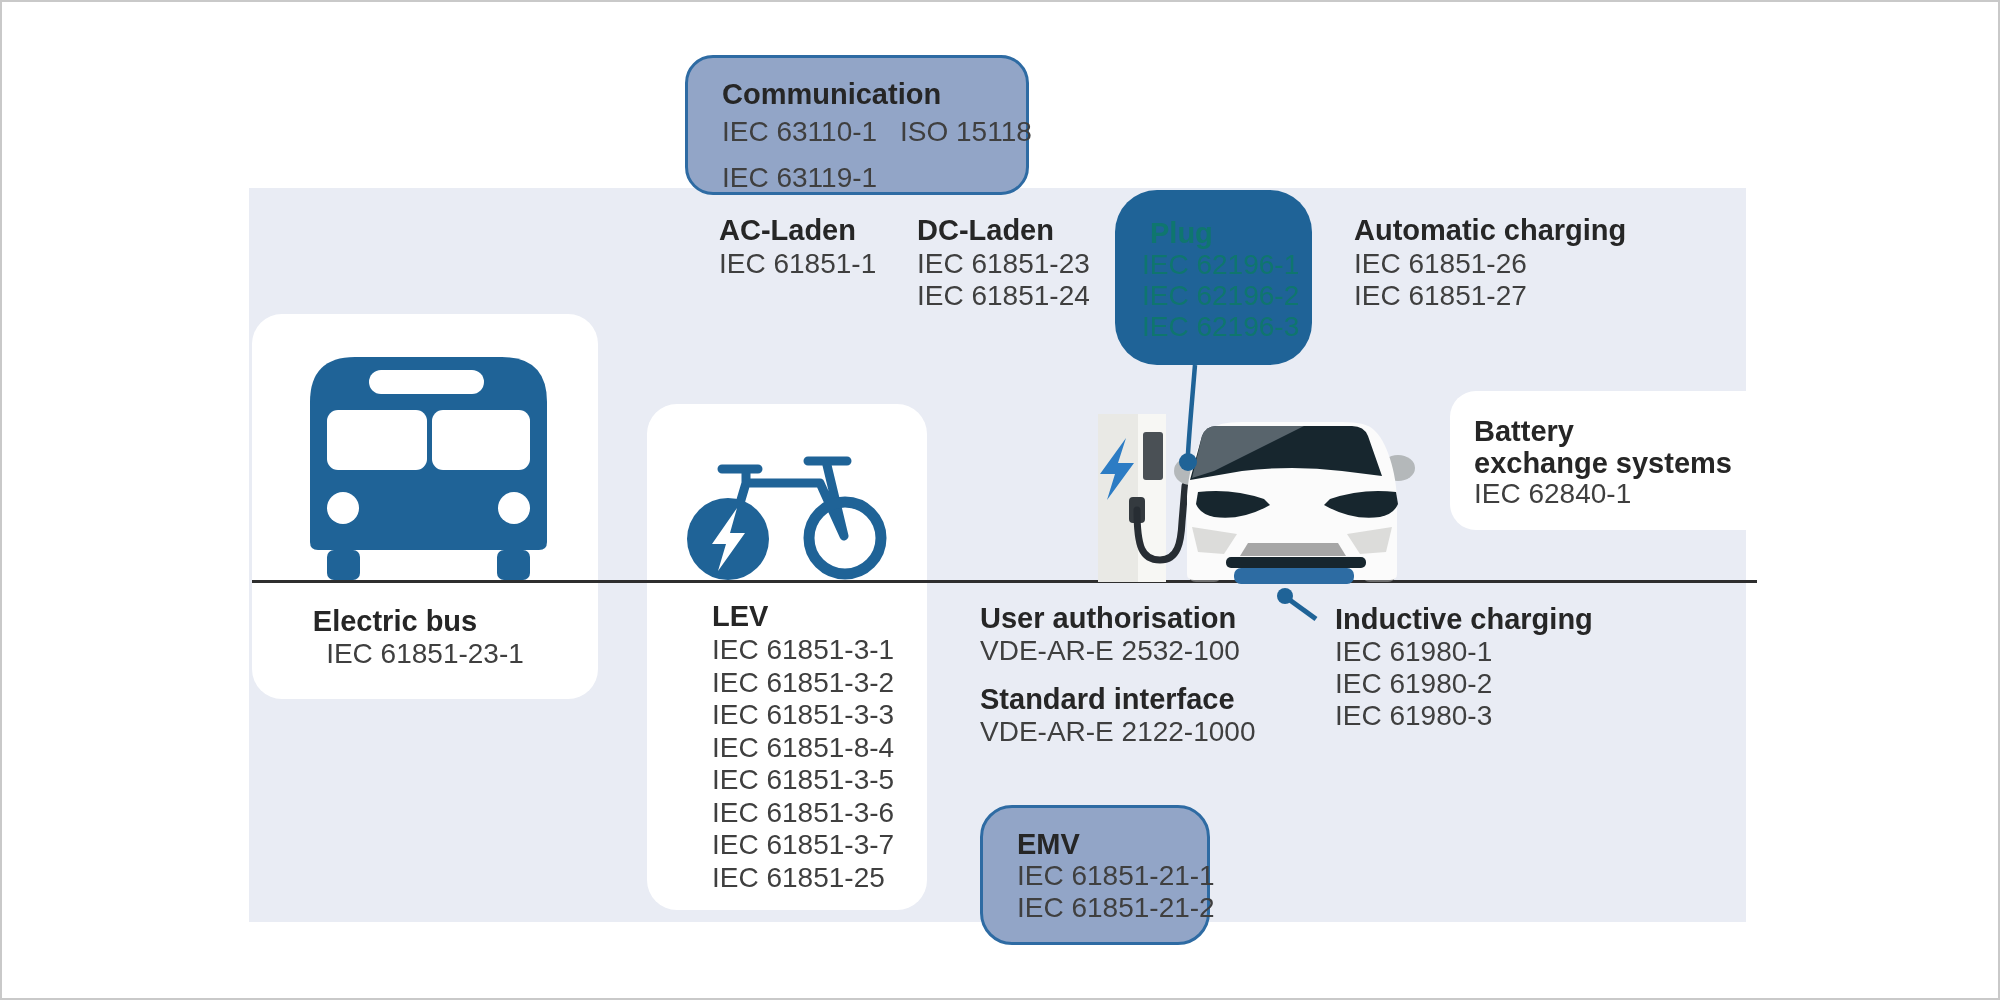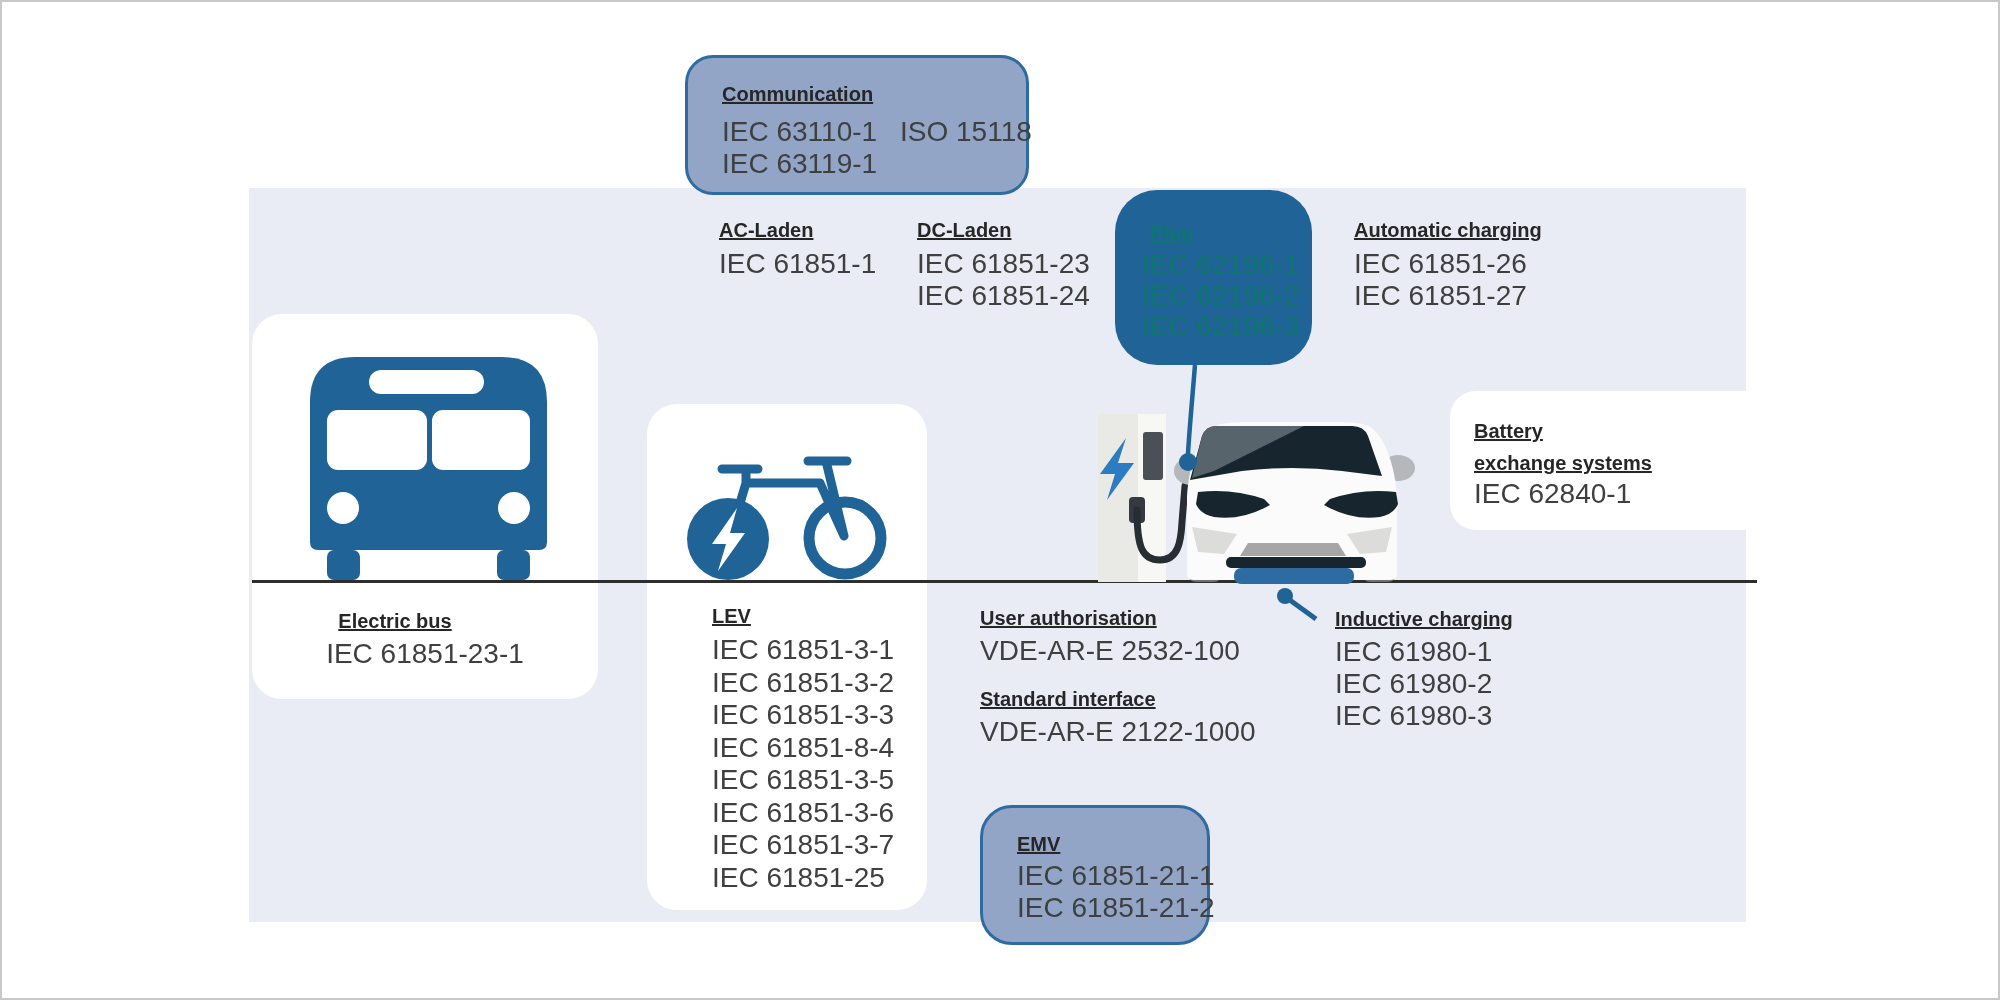--- a/index.html
+++ b/index.html
@@ -9,21 +9,21 @@
     font-family:"Liberation Sans", sans-serif;color:#2a2a2a;
   }
   .abs{position:absolute;}
   .panel{background:var(--panel,#e9ecf4);z-index:1;}
   .card{background:#ffffff;border-radius:30px;z-index:2;}
   .steelbox{background:var(--steel,#92a5c7);border:3px solid var(--steelborder,#2e6ba3);
     border-radius:28px;z-index:2;box-sizing:border-box;}
   .plugbox{background:var(--accent,#1f6397);border-radius:42px;z-index:2;}
   .groundline{background:#2e2e2e;height:3px;z-index:2;}
   .txt{z-index:4;line-height:32px;white-space:nowrap;}
-  .t-title{font-weight:700;font-size:20px;color:#262626;text-decoration:underline;}
+  .t-title{font-weight:700;font-size:29px;color:#262626;}
   .t-body{font-weight:400;font-size:28px;color:#3f3f3f;}
   .t-white{color:#0f766e;}
   .center{text-align:center;}
   .lev-list span{display:block;line-height:32.5px;}
   svg.overlay{position:absolute;left:0;top:0;z-index:3;pointer-events:none;}
 </style>
 </head>
 <body>
 
 <div class="canvas">
@@ -94,21 +94,21 @@
 
     <g>
       <line x1="1285" y1="596" x2="1314" y2="617" stroke="#1f6397" stroke-width="5"></line>
       <circle cx="1283" cy="594" r="8" fill="#1f6397"></circle>
     </g>
   </svg>
 
   <div class="abs txt t-title" style="left:720px;top:76px;">Communication</div>
   <div class="abs txt t-body" style="left:720px;top:114px;">IEC 63110-1</div>
   <div class="abs txt t-body" style="left:898px;top:114px;">ISO 15118</div>
-  <div class="abs txt t-body" style="left:720px;top:146px;text-align:right;">IEC 63119-1</div>
+  <div class="abs txt t-body" style="left:720px;top:160px;text-align:right;">IEC 63119-1</div>
 
   <div class="abs txt t-title" style="left:717px;top:212px;">AC-Laden</div>
   <div class="abs txt t-body" style="left:717px;top:246px;">IEC 61851-1</div>
 
   <div class="abs txt t-title" style="left:915px;top:212px;text-align:center;">DC-Laden</div>
   <div class="abs txt t-body" style="left:915px;top:246px;">IEC 61851-23</div>
   <div class="abs txt t-body" style="left:915px;top:278px;">IEC 61851-24</div>
 
   <div class="abs txt t-title t-white" style="left:1148px;top:215px;">Plug</div>
   <div class="abs txt t-body t-white" style="left:1140px;top:247px;line-height:31px;">IEC 62196-1</div>

